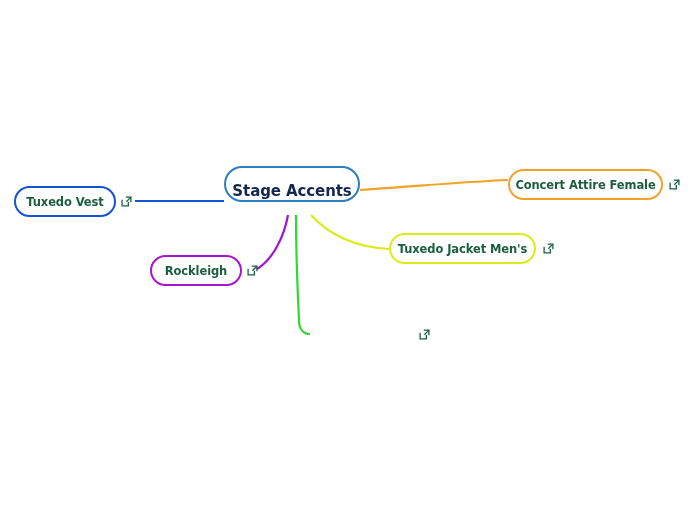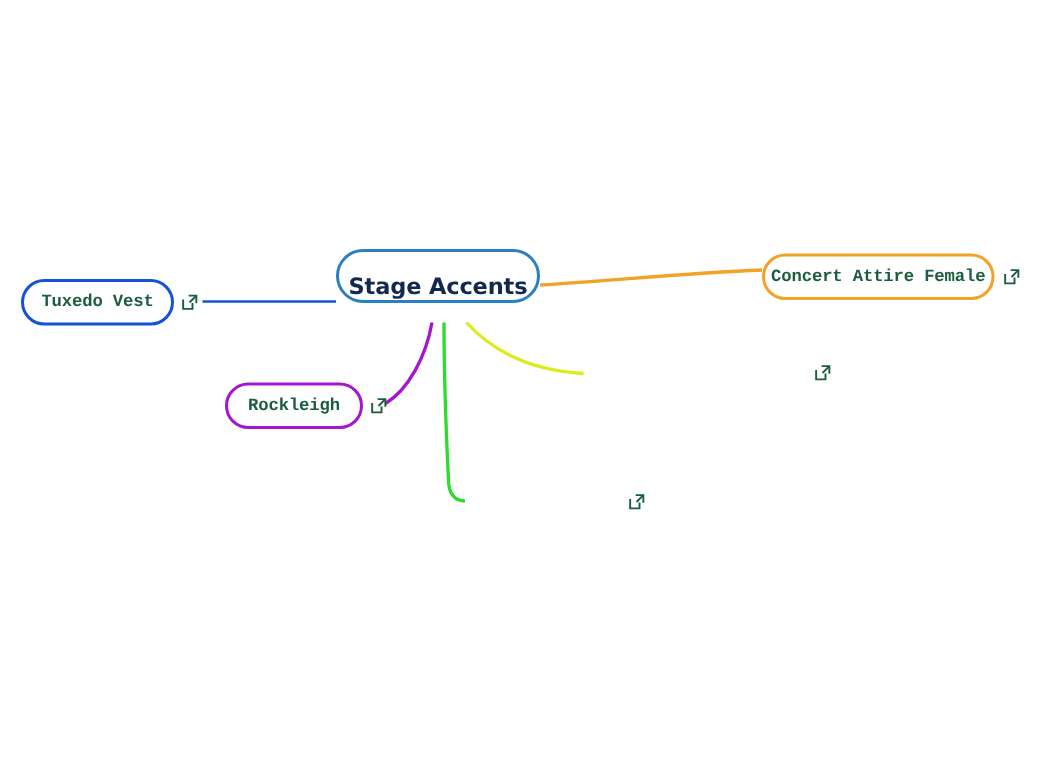--- a/index.html
+++ b/index.html
@@ -55,21 +55,20 @@
   #node-root .node-label {
     color: #14284f;
     font-size: 15px;
   }
   
   .leaf {
     border-width: 2px;
     border-style: solid;
     border-radius: 16px;
     height: 31px;
-    font-family: Liberation Mono, monospace;
   }
   .leaf .node-label {
     color: #1b5e3f;
     font-size: 11.5px;
   }
   #node-tuxedo-vest {
     left: 14px;
     top: 186px;
     width: 102px;
     border-color: #1452d6;
@@ -148,20 +147,23 @@
     <span class="node-label">Concert Attire Female</span>
   </div>
   <span class="ext-icon" id="icon-concert-attire-female">
     <svg viewBox="0 0 12 12" xmlns="http://www.w3.org/2000/svg">
       <path d="M1.2,4.0 L1.2,10.8 L8.0,10.8 L8.0,6.6" fill="none" stroke="#1b5e3f" stroke-width="1.4"></path>
       <path d="M5.2,1.2 L10.8,1.2 L10.8,6.8" fill="none" stroke="#1b5e3f" stroke-width="1.4"></path>
       <path d="M10.8,1.2 L5.8,6.2" fill="none" stroke="#1b5e3f" stroke-width="1.4"></path>
     </svg>
   </span>
 
+  <div class="node leaf" id="node-tuxedo-jacket-mens">
+    <span class="node-label">Tuxedo Jacket Men's</span>
+  </div>
   <span class="ext-icon" id="icon-tuxedo-jacket-mens">
     <svg viewBox="0 0 12 12" xmlns="http://www.w3.org/2000/svg">
       <path d="M1.2,4.0 L1.2,10.8 L8.0,10.8 L8.0,6.6" fill="none" stroke="#1b5e3f" stroke-width="1.4"></path>
       <path d="M5.2,1.2 L10.8,1.2 L10.8,6.8" fill="none" stroke="#1b5e3f" stroke-width="1.4"></path>
       <path d="M10.8,1.2 L5.8,6.2" fill="none" stroke="#1b5e3f" stroke-width="1.4"></path>
     </svg>
   </span>
 
   <div class="node leaf" id="node-rockleigh">
     <span class="node-label">Rockleigh</span>

